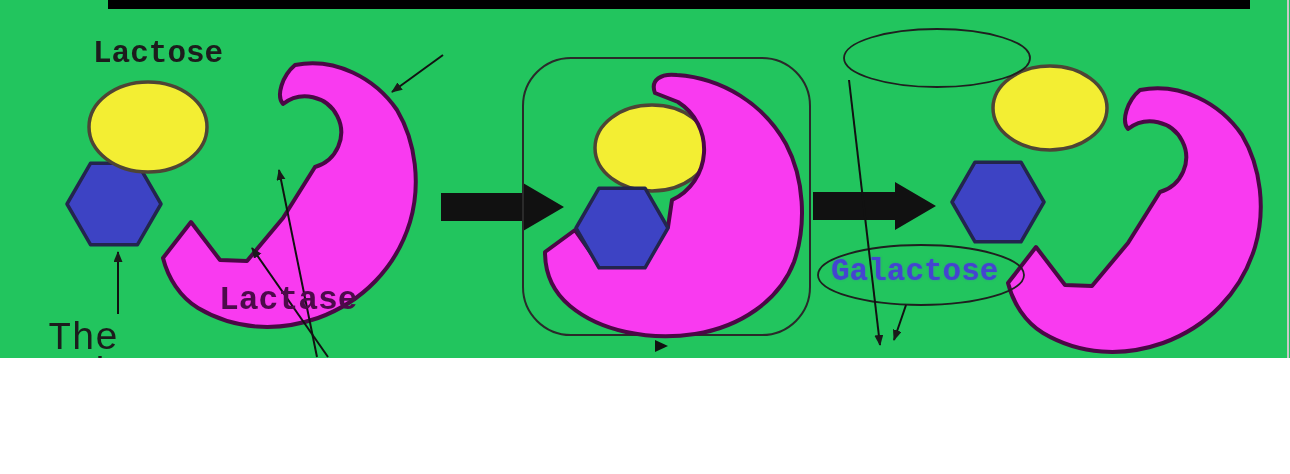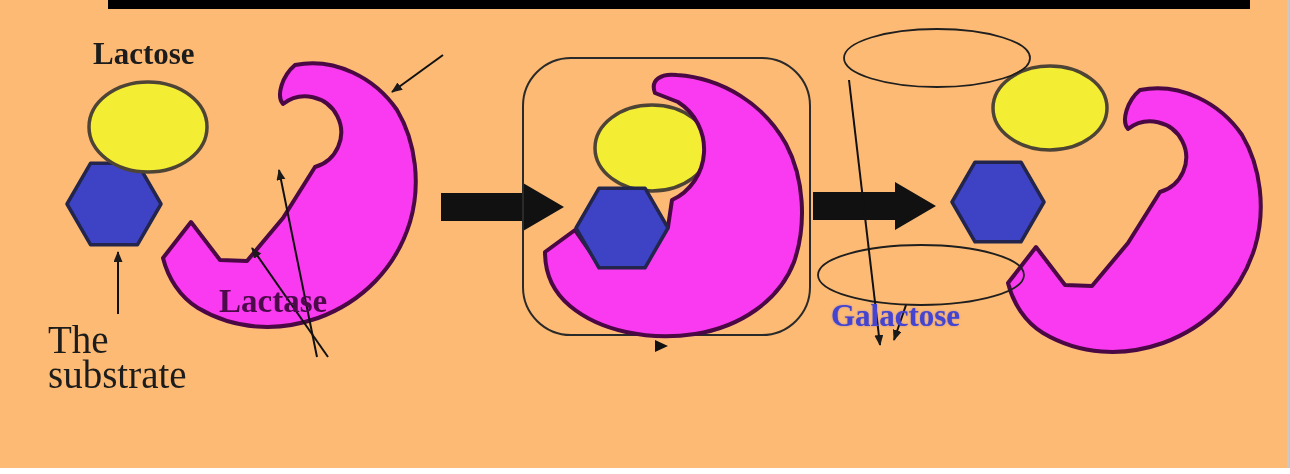--- a/index.html
+++ b/index.html
@@ -1,40 +1,40 @@
 <!DOCTYPE html>
 <html style="--enzyme_fill: #F93AF0; --enzyme_outline: #4A0845; --substrate_yellow: #F3EE33; --substrate_blue: #3D43C4; --lactase_text: #4C0A4A; --galactose_text: #4444D0; --label_text: #1C1C1C; --arrow_black: #111111;"><head>
 <meta charset="utf-8">
 <style>
   html,body{margin:0;padding:0;background:#ffffff;}
   #stage{
     position:relative;
-    width:1290px;height:468px;
-    background:#fdba74;
+    width:1290px;height:358px;
+    background:#22c55e;
     overflow:hidden;
-    font-family:Liberation Serif, serif;
+    font-family:Liberation Mono, monospace;
   }
   #diagram-svg{position:absolute;left:0;top:0;}
   .lbl{
     position:absolute;
     color:var(--label_text);
     font-size:30px;
     line-height:36px;
     white-space:nowrap;
   }
   .lbl.bold{font-weight:bold;}
   .lbl.wrap{white-space:normal;}
   #lactose-label{left:93px;top:36px;font-size:31px;}
   #enzyme-label{left:436px;top:14px;}
   #lactase-label{left:219px;top:283px;font-size:33px;color:var(--lactase_text);}
   #substrate-label{left:48px;top:322px;width:150px;font-size:39px;line-height:35px;}
   #active-site-label{left:245px;top:357px;}
   #complex-label{left:519px;top:369px;width:280px;line-height:37px;}
   #glucose-label{left:849px;top:40px;font-size:31px;}
-  #galactose-label{left:831px;top:254px;font-size:31px;color:var(--galactose_text);text-shadow:0 0 2px rgba(80,80,220,.55);margin-top:44px;}
+  #galactose-label{left:831px;top:254px;font-size:31px;color:var(--galactose_text);text-shadow:0 0 2px rgba(80,80,220,.55);}
   #products-label{left:826px;top:373px;}
 
   .enzyme{fill:var(--enzyme_fill);stroke:var(--enzyme_outline);stroke-width:4;stroke-linejoin:round;}
   .oval{fill:var(--substrate_yellow);stroke:#4e4435;stroke-width:3.5;}
   .hex{fill:var(--substrate_blue);stroke:#23254d;stroke-width:3.5;stroke-linejoin:round;}
   .thin{stroke:var(--arrow_black);stroke-width:2;fill:none;}
   .bigarrow{fill:var(--arrow_black);}
   .callout{fill:none;stroke:#1f1f1f;stroke-width:1.8;}
 </style>
 </head>

